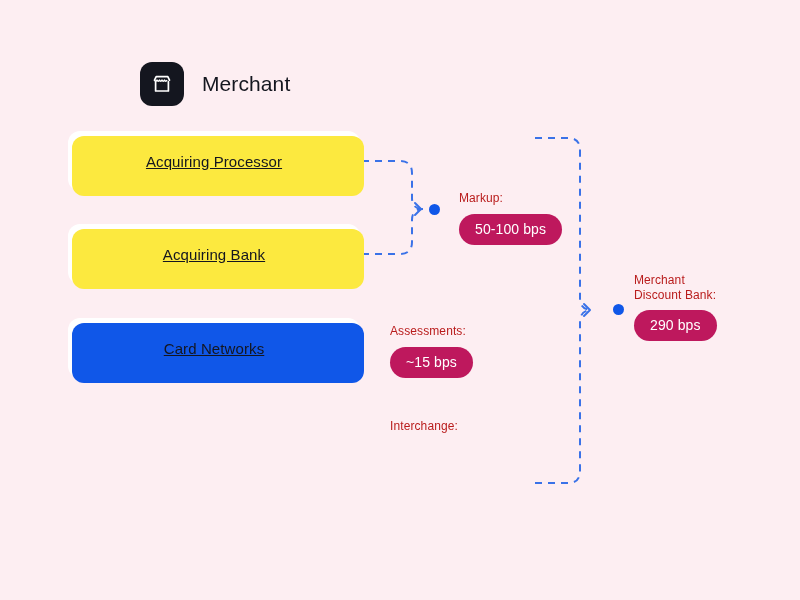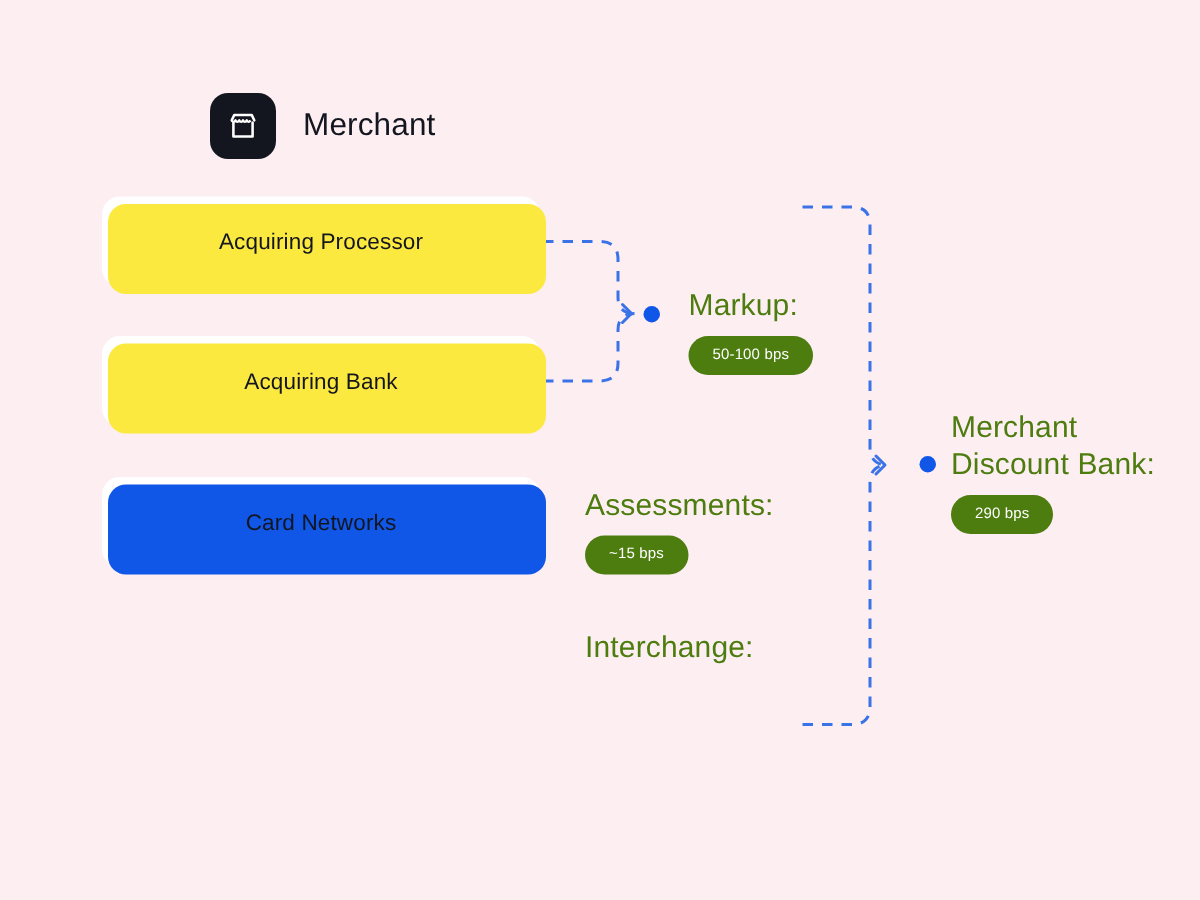--- a/index.html
+++ b/index.html
@@ -91,46 +91,47 @@
     z-index: -1;
   }
 
   .card-label {
     font-size: 15px;
     color: #14161F;
     letter-spacing: 0.1px;
     white-space: nowrap;
     position: relative;
     z-index: 1;
+    text-decoration: underline;
   }
 
   .card-0 { top: 131px; --accent: #FCE93F; }
   .card-1 { top: 224px; --accent: #FCE93F; }
   .card-2 { top: 318px; --accent: #1057E8; }
   .card-3 { top: 410px; --accent: #FF3B66; }
 
   
   .fee {
     position: absolute;
   }
   .fee-title {
-    font-size: 20px;
-    color: #4d7c0f;
+    font-size: 12px;
+    color: #b91c1c;
     letter-spacing: 0.1px;
     white-space: nowrap;
     line-height: 1.3;
     margin-bottom: 7px;
   }
   .pill {
     display: inline-block;
-    background: #4d7c0f;
+    background: #be185d;
     color: #FFFFFF;
     border-radius: 999px;
     padding: 7px 16px 8px;
-    font-size: 10px;
+    font-size: 14px;
     letter-spacing: 0.1px;
     white-space: nowrap;
   }
 
   .fee-markup       { left: 459px; top: 191px; }
   .fee-assessments  { left: 390px; top: 324px; }
   .fee-interchange  { left: 390px; top: 419px; }
   .fee-mdr          { left: 634px; top: 273px; }
   .fee-mdr .fee-title { line-height: 1.25; }
 

